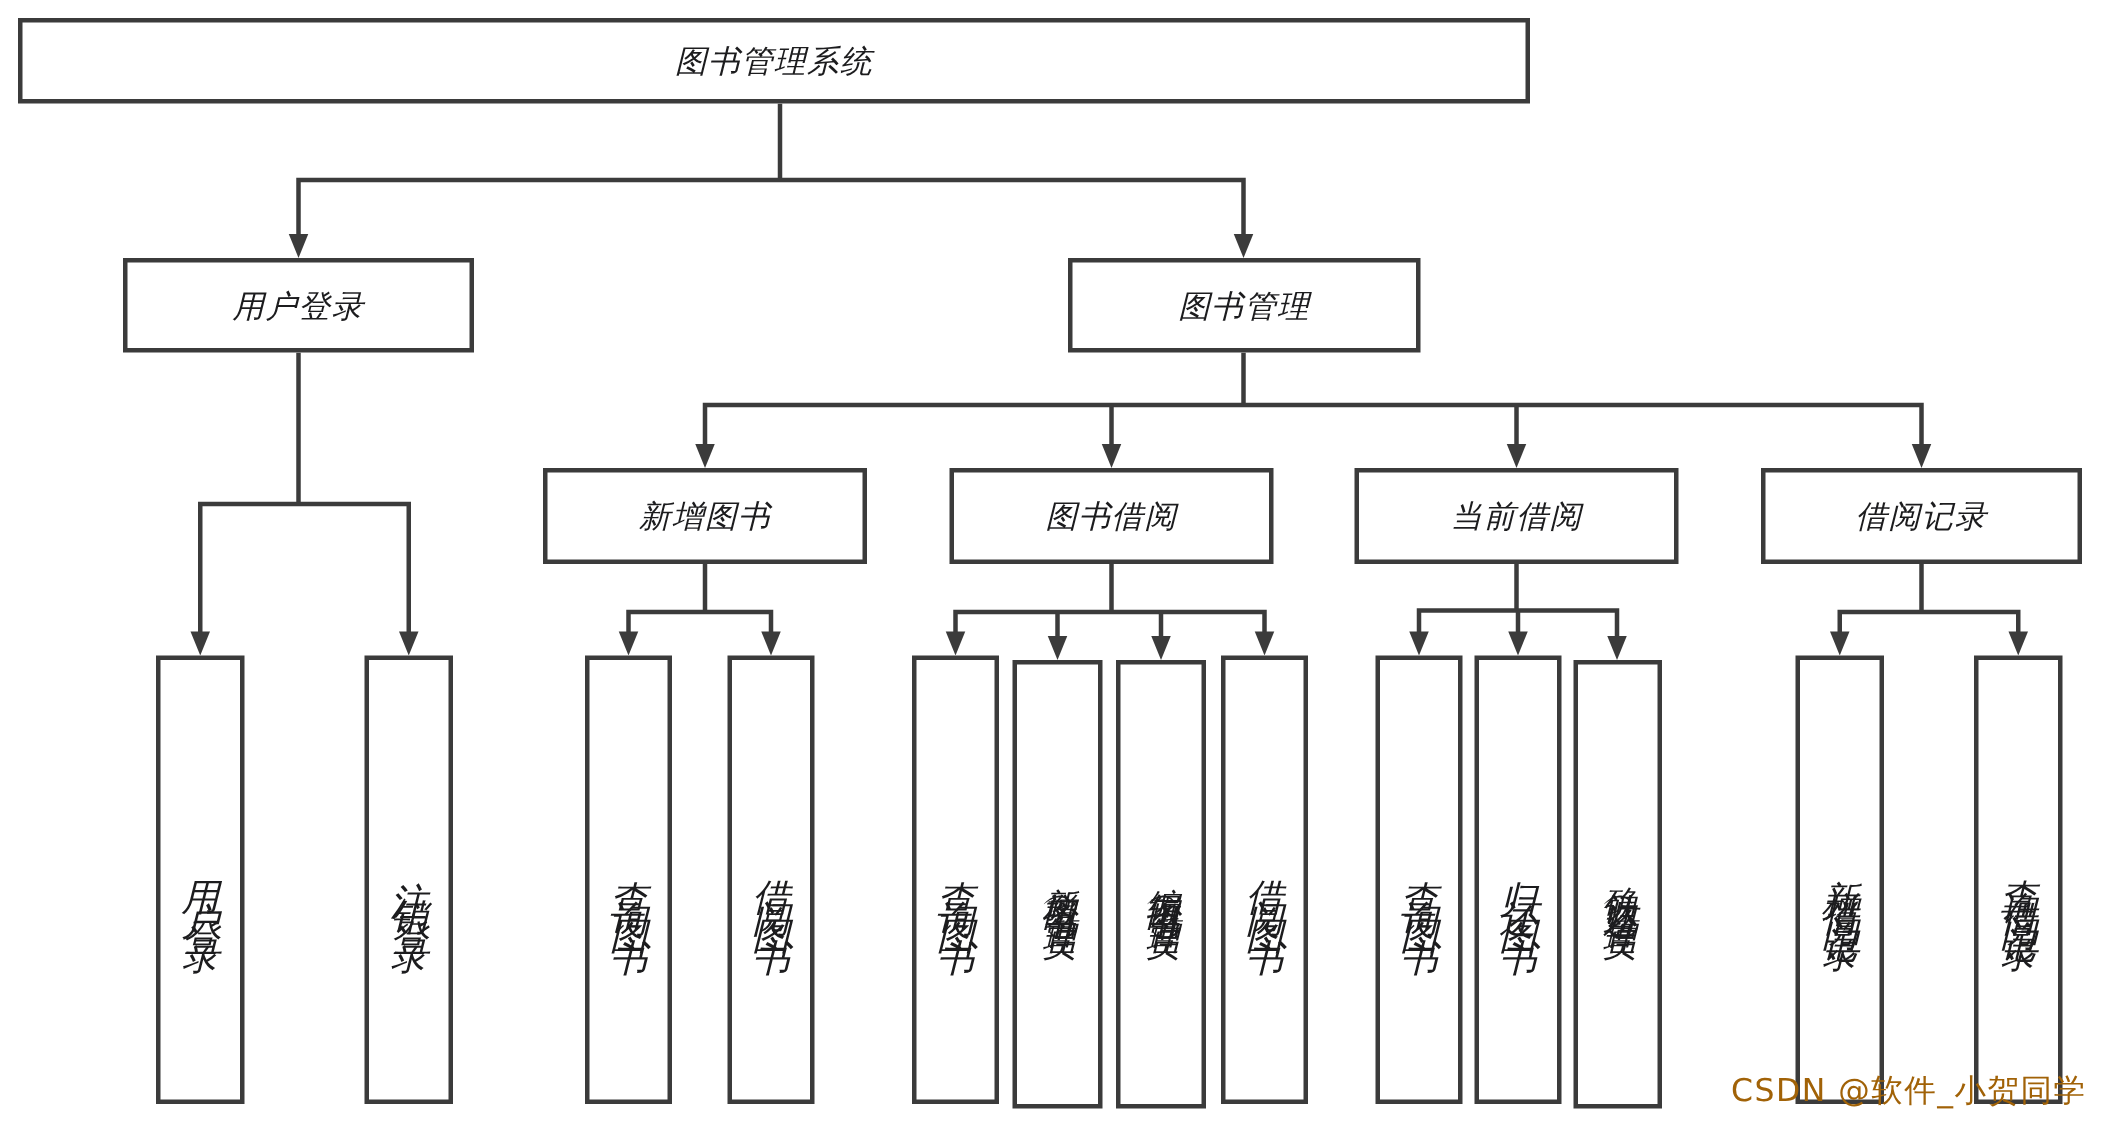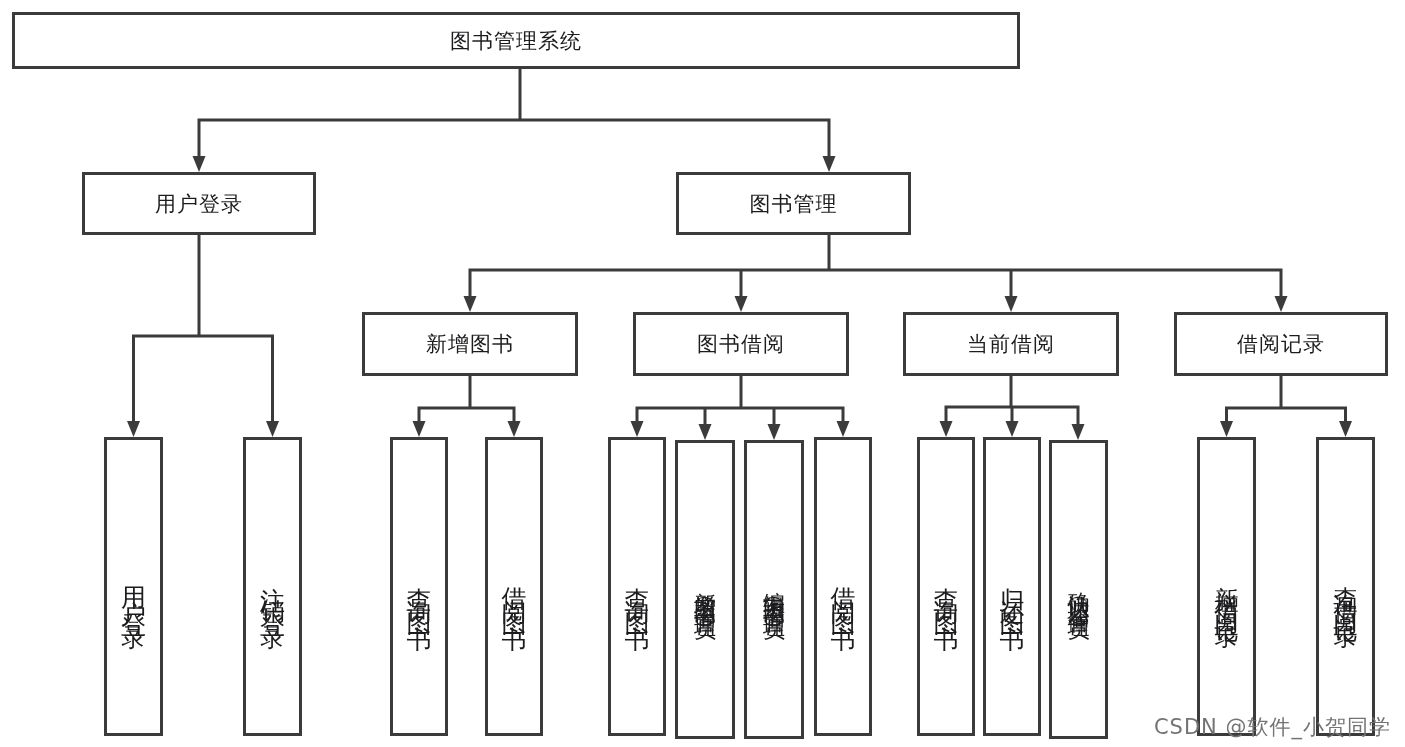--- a/index.html
+++ b/index.html
@@ -27,20 +27,21 @@
     box-sizing: border-box;
     border: 3px solid #3b3b3b;
     background: #ffffff;
     display: flex;
     align-items: center;
     justify-content: center;
     color: #1c1c1e;
   }
   .node .lbl {
     white-space: nowrap;
+    font-style: italic;
   }
   .h .lbl {
     font-size: 21px;
     letter-spacing: 1px;
   }
   .v .lbl {
     writing-mode: vertical-rl;
     text-orientation: mixed;
   }
   .v4 .lbl {
@@ -56,21 +57,21 @@
   .v9 .lbl {
     font-size: 22px;
     letter-spacing: 4px;
     padding-top: 4px;
   }
   #watermark {
     position: absolute;
     right: 14px;
     bottom: 6px;
     font-size: 21px;
-    color: #737373;
+    color: #a16207;
     letter-spacing: 1px;
     white-space: nowrap;
   }
 </style>
 </head>
 <body>
 
 <div id="canvas">
 
   <svg id="connector-layer" viewBox="0 0 1405 747" xmlns="http://www.w3.org/2000/svg">
@@ -125,21 +126,21 @@
     </g>
   </svg>
 
   <div class="node h" style="left:12px;top:12px;width:1008px;height:57px">
     <span class="lbl">图书管理系统</span>
   </div>
 
   <div class="node h" style="left:82px;top:172px;width:234px;height:63px">
     <span class="lbl">用户登录</span>
   </div>
-  <div class="node h" style="left:676px;top:172px;width:235px;height:63px">
+  <div class="node h" style="left:712px;top:172px;width:235px;height:63px">
     <span class="lbl">图书管理</span>
   </div>
 
   <div class="node h" style="left:362px;top:312px;width:216px;height:64px">
     <span class="lbl">新增图书</span>
   </div>
   <div class="node h" style="left:633px;top:312px;width:216px;height:64px">
     <span class="lbl">图书借阅</span>
   </div>
   <div class="node h" style="left:903px;top:312px;width:216px;height:64px">

